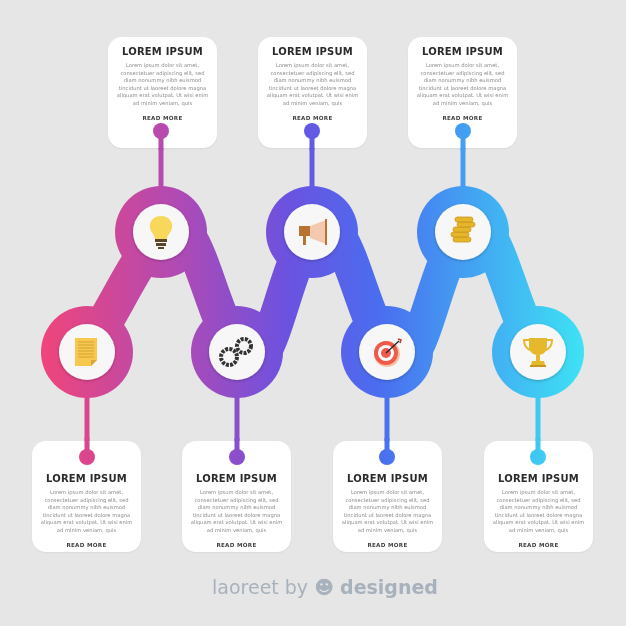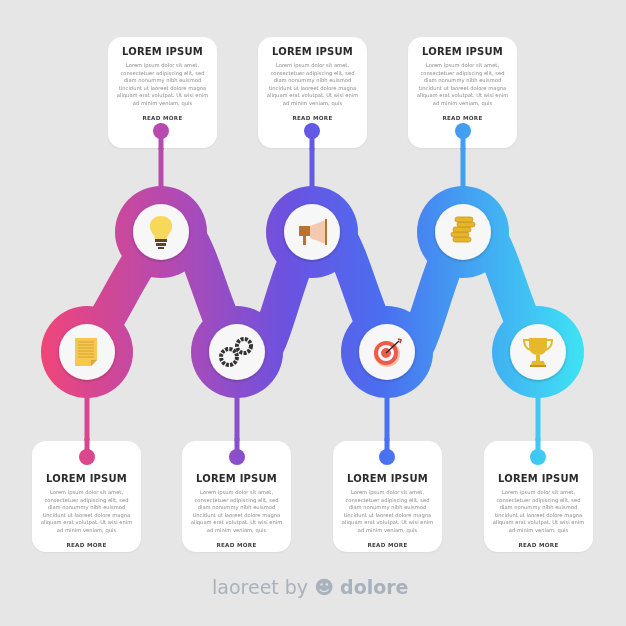--- a/index.html
+++ b/index.html
@@ -190,14 +190,14 @@
     <circle cx="87" cy="457" r="8"></circle>
       <circle cx="237" cy="457" r="8"></circle>
       <circle cx="387" cy="457" r="8"></circle>
       <circle cx="538" cy="457" r="8"></circle>
   </g>
 </svg>
 
 <div class="footer">
   <span>laoreet by</span>
   <span>☻</span>
-  <b>dolore</b>
+  <b>designed</b>
 </div>
 
 </body></html>

